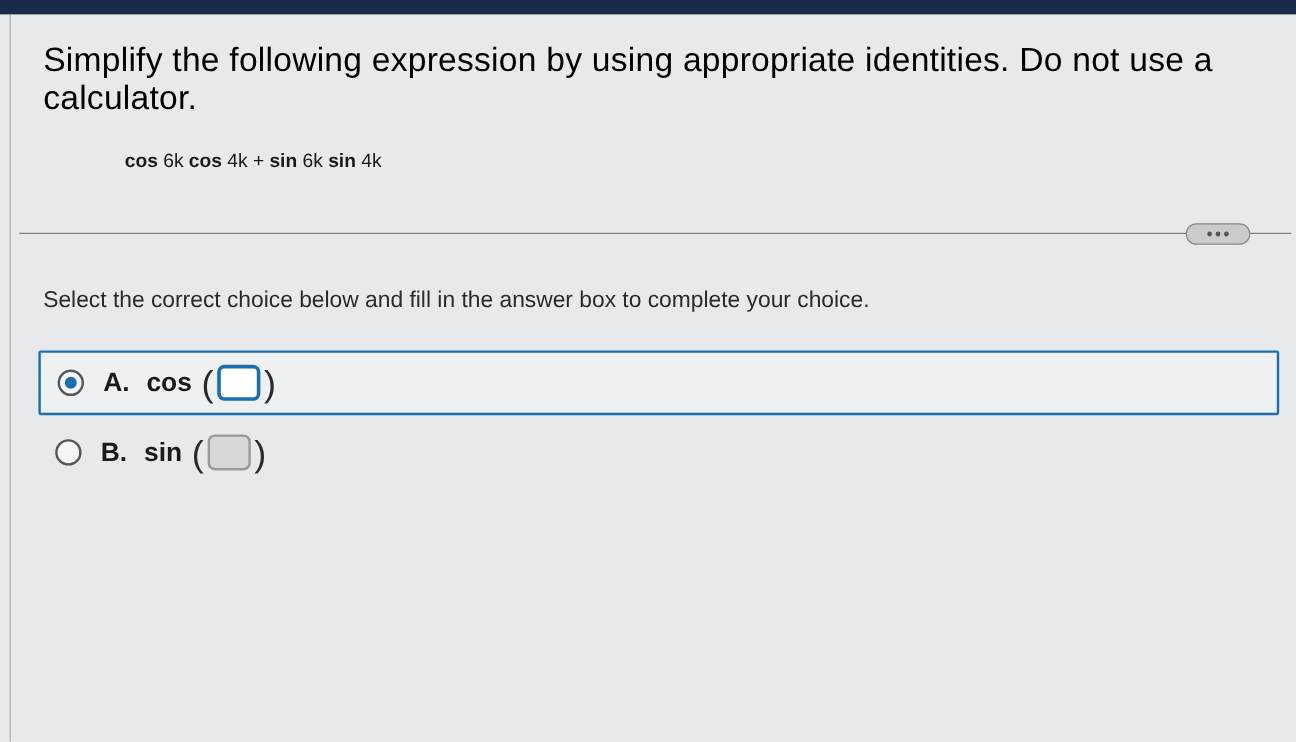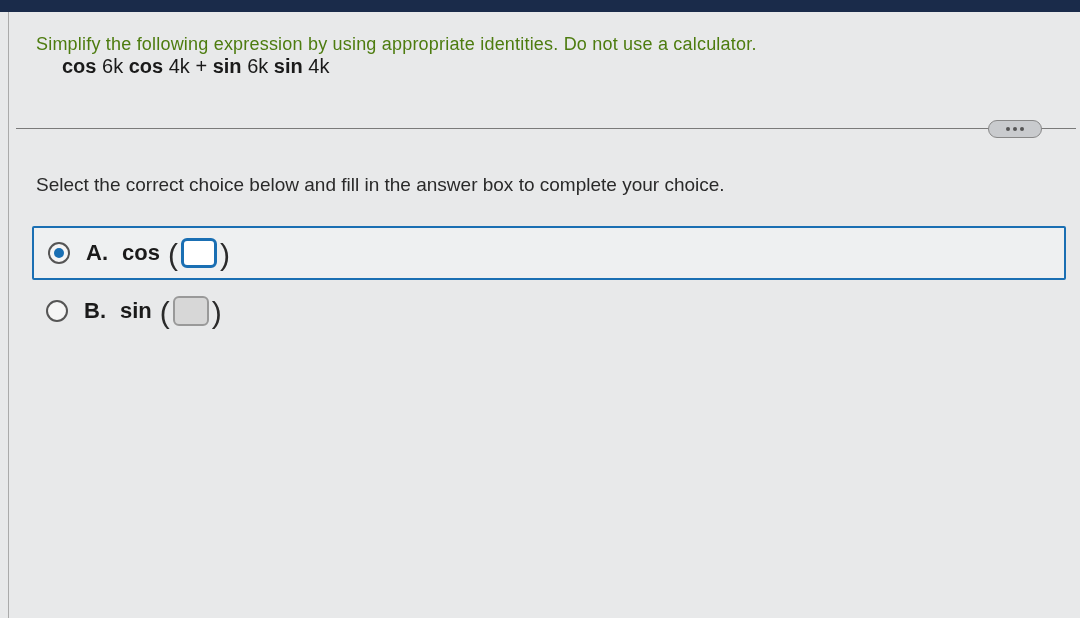--- a/index.html
+++ b/index.html
@@ -18,28 +18,29 @@
     .top-bar {
       background: #1a2b4a;
       height: 12px;
       width: 100%;
     }
     .content {
       padding: 22px 0 0 36px;
       position: relative;
     }
     .question-text {
-      font-size: 18px;
-      color: #4d7c0f;
+      font-size: 28px;
+      color: #000000;
+      margin-bottom: 28px;
       letter-spacing: 0.2px;
     }
     .expression {
-      font-size: 20px;
+      font-size: 16px;
       color: #1a1a1a;
-      margin-left: 26px;
+      margin-left: 68px;
       margin-bottom: 40px;
       font-weight: 400;
     }
     .expression .func {
       font-weight: 700;
     }
     .divider-wrap {
       position: relative;
       height: 20px;
       margin-bottom: 36px;

